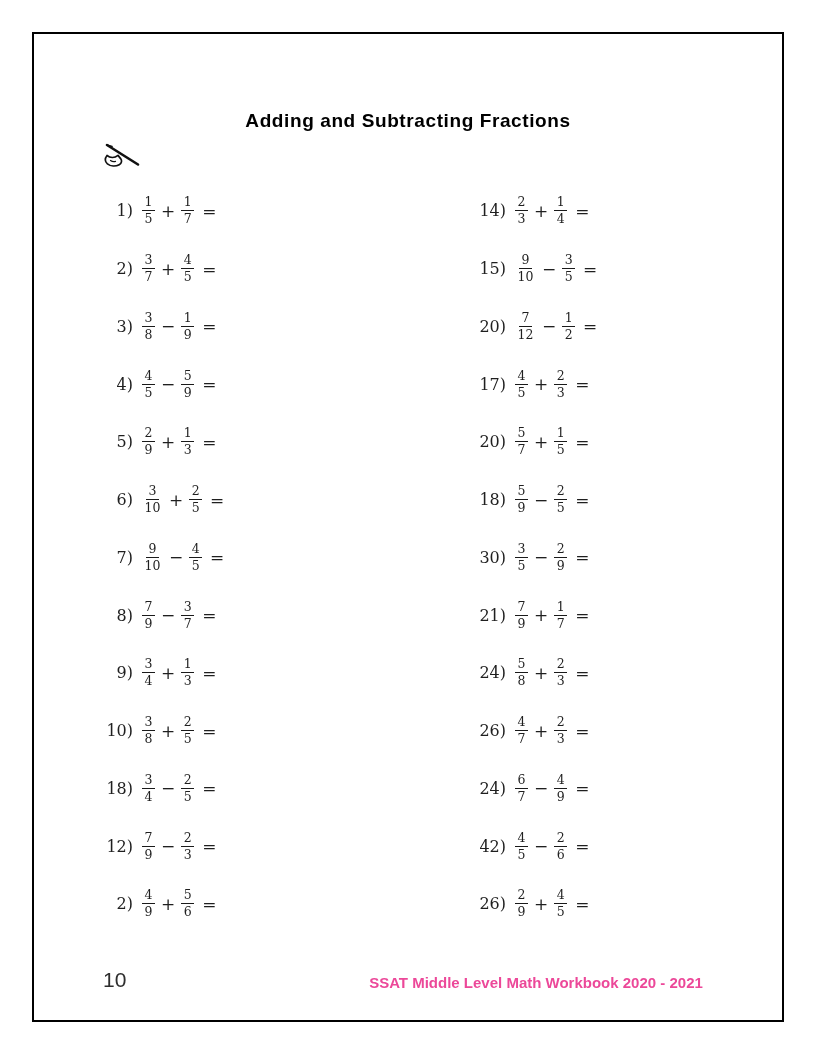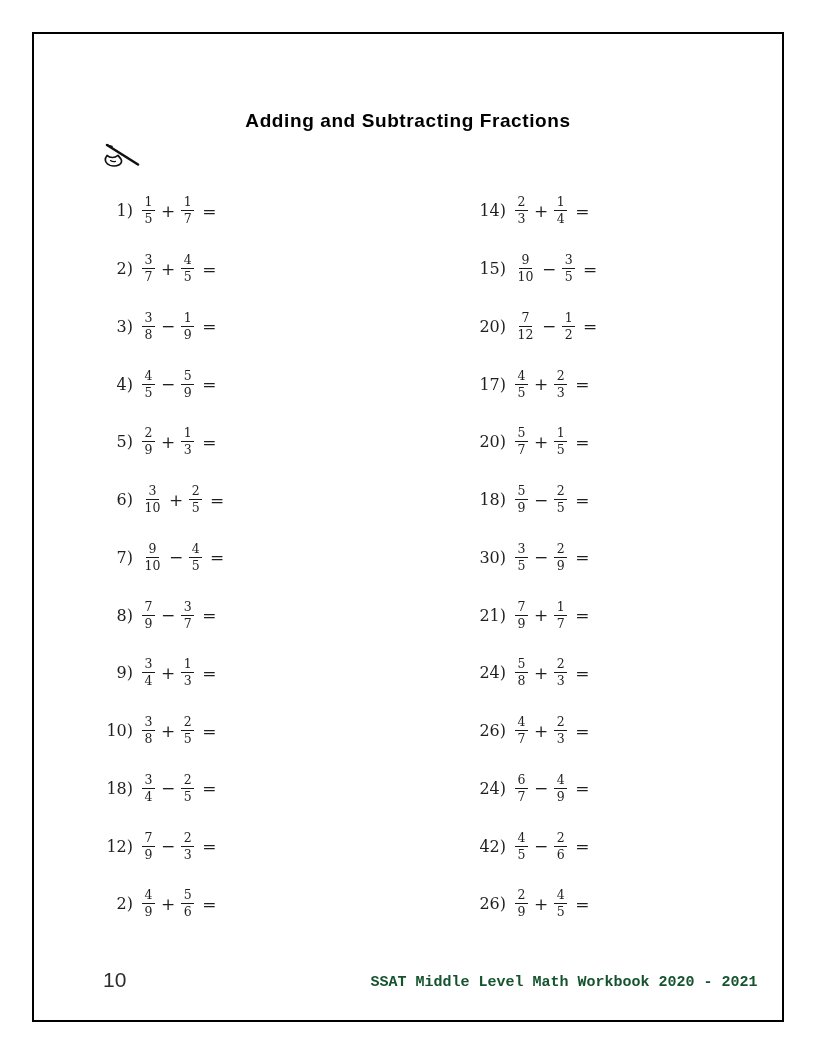--- a/index.html
+++ b/index.html
@@ -90,28 +90,27 @@
   .footer-page-number {
     position: absolute;
     left: 103px;
     top: 968px;
     font-size: 21px;
     color: #2e2e2e;
     font-family: "Liberation Sans", sans-serif;
   }
   .footer-book-title {
     position: absolute;
-    left: 564px;
+    left: 536px;
     top: 974px;
     transform: translateX(-50%);
     white-space: nowrap;
     font-size: 15px;
     font-weight: 700;
-    color: #14532d;
-    font-family: Liberation Mono, monospace;
+    color: #ec4899;
   }
   .hand-icon-svg { display: block; }
 </style>
 </head>
 <body>
 
 <div class="page-border"></div>
 
 <h1 class="title">Adding and Subtracting Fractions</h1>
 

